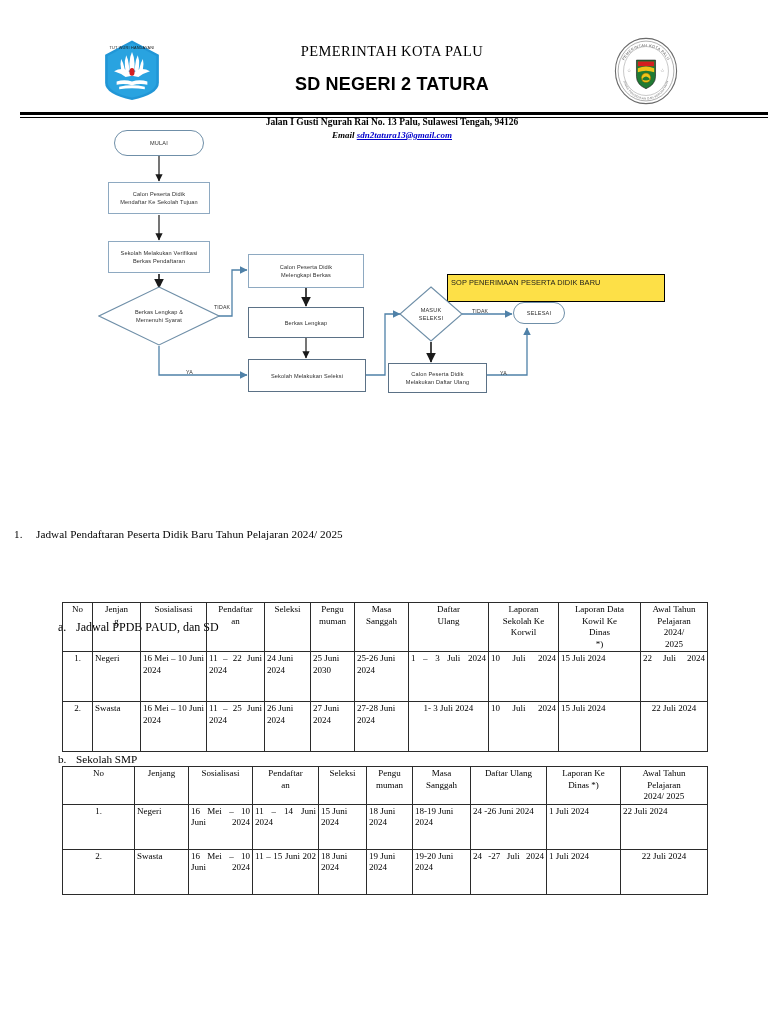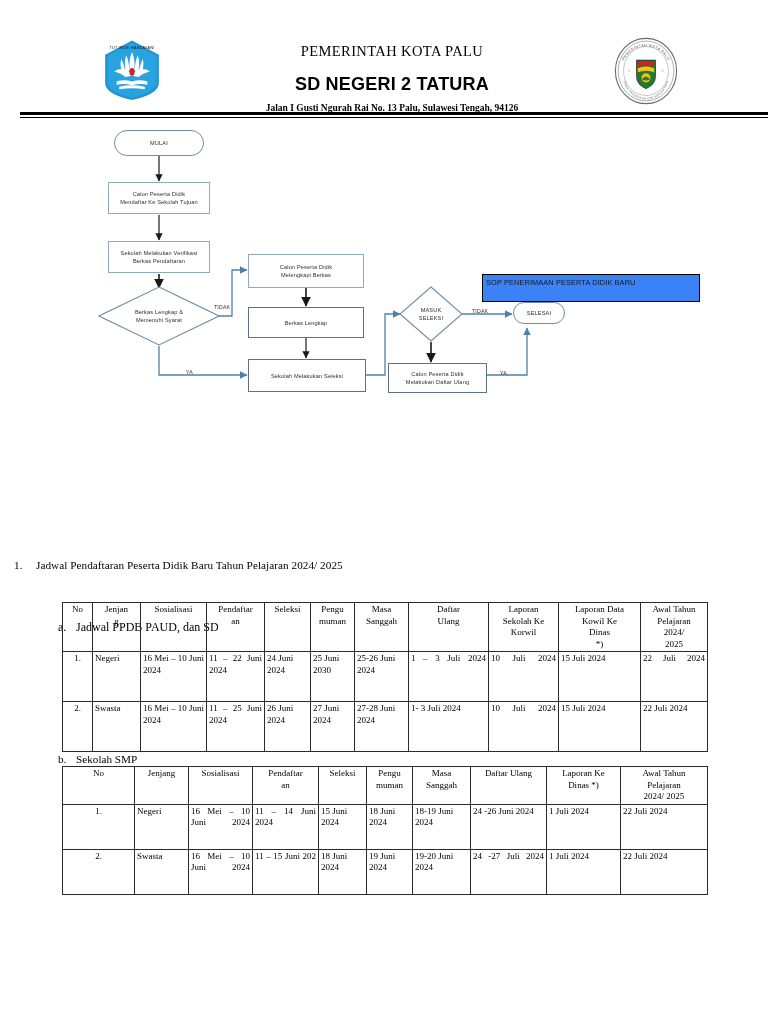--- a/index.html
+++ b/index.html
@@ -51,21 +51,21 @@
     font-weight: bold;
     letter-spacing: 0.2px;
     line-height: 23px;
     margin-top: 12px;
   }
   .head-line3 {
     font-family: "Liberation Serif", serif;
     font-size: 9.5px;
     font-weight: bold;
     line-height: 13px;
-    margin-top: 6px;
+    margin-top: 20px;
   }
   .head-line4 {
     font-family: "Liberation Serif", serif;
     font-size: 9px;
     font-style: italic;
     font-weight: bold;
     line-height: 12px;
   }
   .email-link {
     color: #0000cc;
@@ -149,22 +149,21 @@
     color: #2f2f2f;
     letter-spacing: 0.2px;
   }
 
   .sop-title-box {
     position: absolute;
     left: 447px; top: 156px;
     width: 218px; height: 28px;
     border: 1px solid #000;
     box-sizing: border-box;
-    background: #3b82f6;
-    margin-left: 35px;
+    background: #fde047;
   }
   .sop-title-box .txt {
     position: absolute;
     left: 3px; top: 3px;
     font-family: "Liberation Sans", sans-serif;
     font-size: 7.4px;
     color: #1a1a1a;
     letter-spacing: 0.1px;
     white-space: nowrap;
   }
@@ -177,21 +176,21 @@
   }
 
   
   .body-sec {
     position: absolute;
     left: 0; top: 0;
     width: 768px;
   }
   .list-1 {
     position: absolute;
-    left: 14px; top: 558px;
+    left: 14px; top: 527px;
     font-size: 11.2px;
     line-height: 15px;
     letter-spacing: 0.05px;
   }
   .list-1 .num { display: inline-block; width: 22px; }
   .list-a {
     position: absolute;
     left: 58px; top: 580px;
     font-size: 12px;
     line-height: 15px;
@@ -219,21 +218,21 @@
     vertical-align: top;
     font-weight: normal;
     box-sizing: border-box;
   }
   table.sched th {
     text-align: center;
     vertical-align: top;
   }
   table.sched td.c { text-align: center; }
   table.sched td.j { text-align: justify; text-align-last: justify; }
-  table.sched td.r { text-align: left; }
+  table.sched td.r { text-align: center; }
   table.sched td.l { text-align: left; }
 
   #tbl-sd { left: 62px; top: 602px; width: 645px; }
   #tbl-sd thead th { height: 46px; }
   #tbl-sd tbody tr { height: 50px; }
 
   #tbl-smp { left: 62px; top: 766px; width: 645px; }
   #tbl-smp thead th { height: 36px; }
   #tbl-smp tbody tr { height: 45px; }
 </style>
@@ -259,20 +258,24 @@
       </g>
       <ellipse cx="50" cy="53" rx="4" ry="6" fill="#d62020"></ellipse>
       <text x="50" y="17" font-family="Liberation Sans, sans-serif" font-size="6" fill="#1a1a1a" text-anchor="middle" letter-spacing="0.3">TUT WURI HANDAYANI</text>
     </svg>
   </div>
 
   <div class="head-text">
     <div class="head-line1">PEMERINTAH KOTA PALU</div>
     <div class="head-line2">SD NEGERI 2 TATURA</div>
     <div class="head-line3">Jalan I Gusti Ngurah Rai No. 13 Palu, Sulawesi Tengah, 94126</div>
+    <div class="head-line4">
+      <span>Email</span>
+      <a class="email-link" href="#">sdn2tatura13@gmail.com</a>
+    </div>
   </div>
 
   <div class="logo-right">
     <svg viewBox="0 0 100 100" width="68" height="70">
       <ellipse cx="50" cy="50" rx="45" ry="48" fill="none" stroke="#6b6b6b" stroke-width="1.6"></ellipse>
       <ellipse cx="50" cy="50" rx="41" ry="44" fill="none" stroke="#8a8a8a" stroke-width="1"></ellipse>
       <ellipse cx="50" cy="50" rx="33" ry="36" fill="none" stroke="#9a9a9a" stroke-width="0.8"></ellipse>
       <path d="M36 34 L64 34 L64 58 Q64 70 50 76 Q36 70 36 58 Z" fill="#1f7a33" stroke="#222" stroke-width="1"></path>
       <rect x="38" y="36" width="24" height="7" fill="#d41f1f"></rect>
       <path d="M38 46 q12 -5 24 0 l0 6 q-12 -5 -24 0 z" fill="#f0c419"></path>

